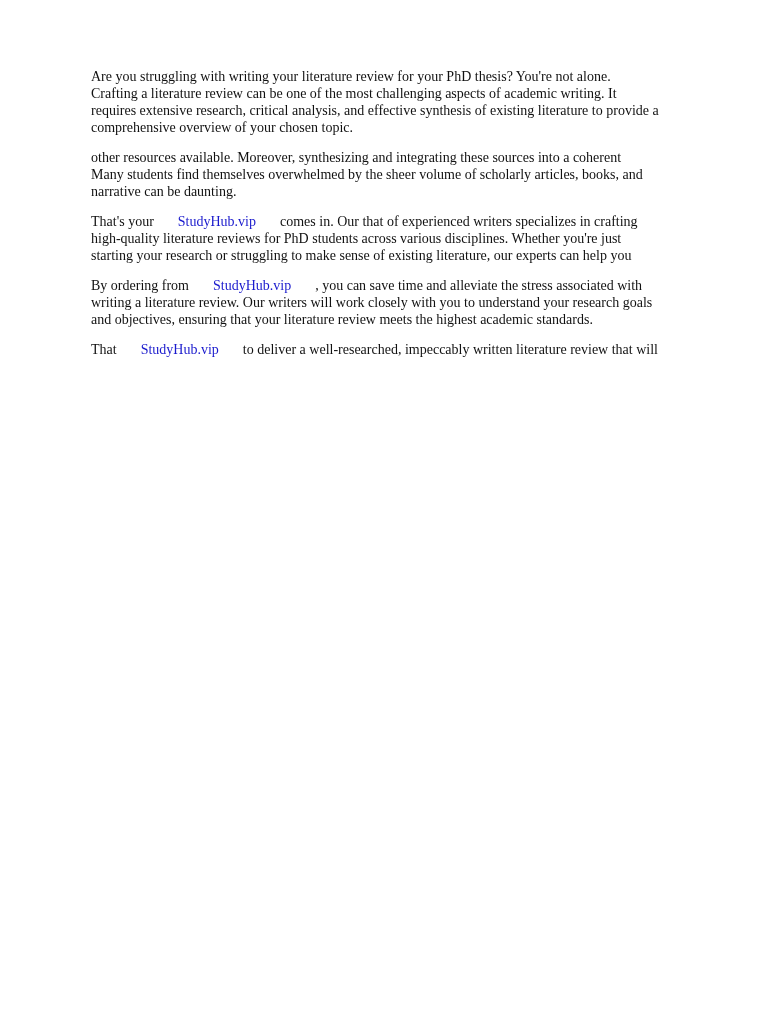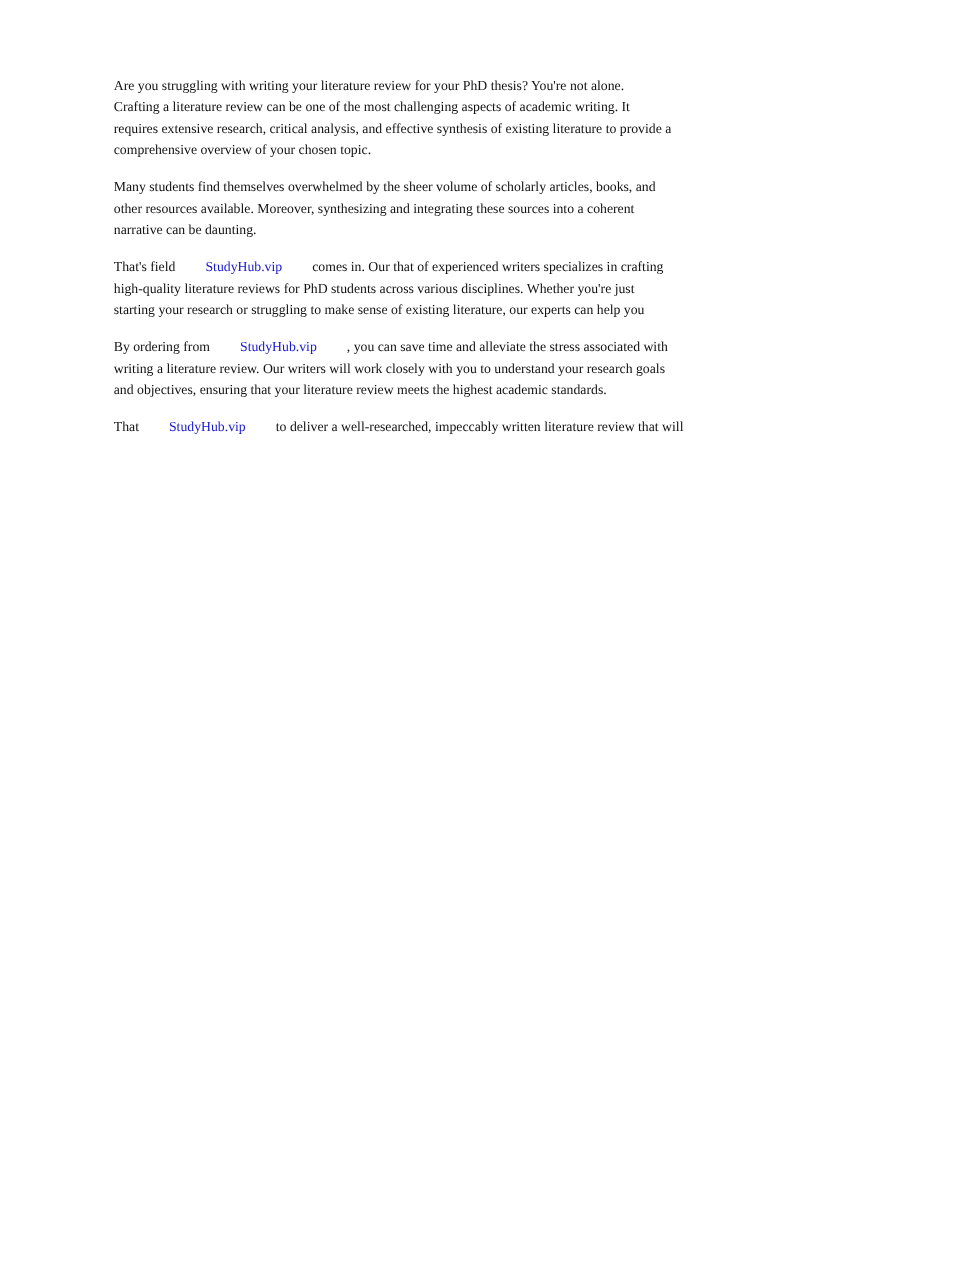--- a/index.html
+++ b/index.html
@@ -15,22 +15,22 @@
     font-family: "Liberation Serif", "DejaVu Serif", serif;
     color: #111111;
   }
   .page {
     position: absolute;
     left: 91px;
     top: 61px;
     width: 640px;
   }
   .para {
-    margin: 0 0 13px 0;
-    font-size: 11px;
+    margin: 7px 0 13px 0;
+    font-size: 14px;
     line-height: 17px;
     white-space: nowrap;
   }
   .line {
     display: block;
     height: 17px;
   }
   .link {
     color: #1a1acd;
     text-decoration: none;
@@ -45,28 +45,28 @@
 <div class="page">
 
   <p class="para">
     <span class="line">Are you struggling with writing your literature review for your PhD thesis? You're not alone.</span>
     <span class="line">Crafting a literature review can be one of the most challenging aspects of academic writing. It</span>
     <span class="line">requires extensive research, critical analysis, and effective synthesis of existing literature to provide a</span>
     <span class="line">comprehensive overview of your chosen topic.</span>
   </p>
 
   <p class="para">
+    <span class="line">other resources available. Moreover, synthesizing and integrating these sources into a coherent</span>
     <span class="line">Many students find themselves overwhelmed by the sheer volume of scholarly articles, books, and</span>
-    <span class="line">other resources available. Moreover, synthesizing and integrating these sources into a coherent</span>
     <span class="line">narrative can be daunting.</span>
   </p>
 
   <p class="para">
     <span class="line">
-      <span>That's field</span><span class="gap-l"></span><a class="link" style="color: rgb(26, 26, 205);">StudyHub.vip</a><span class="gap-r"></span><span>comes in. Our that of experienced writers specializes in crafting</span>
+      <span>That's your</span><span class="gap-l"></span><a class="link" style="color: rgb(26, 26, 205);">StudyHub.vip</a><span class="gap-r"></span><span>comes in. Our that of experienced writers specializes in crafting</span>
     </span>
     <span class="line">high-quality literature reviews for PhD students across various disciplines. Whether you're just</span>
     <span class="line">starting your research or struggling to make sense of existing literature, our experts can help you</span>
   </p>
 
   <p class="para">
     <span class="line">
       <span>By ordering from</span><span class="gap-l"></span><a class="link" style="color: rgb(26, 26, 205);">StudyHub.vip</a><span class="gap-r"></span><span>, you can save time and alleviate the stress associated with</span>
     </span>
     <span class="line">writing a literature review. Our writers will work closely with you to understand your research goals</span>

